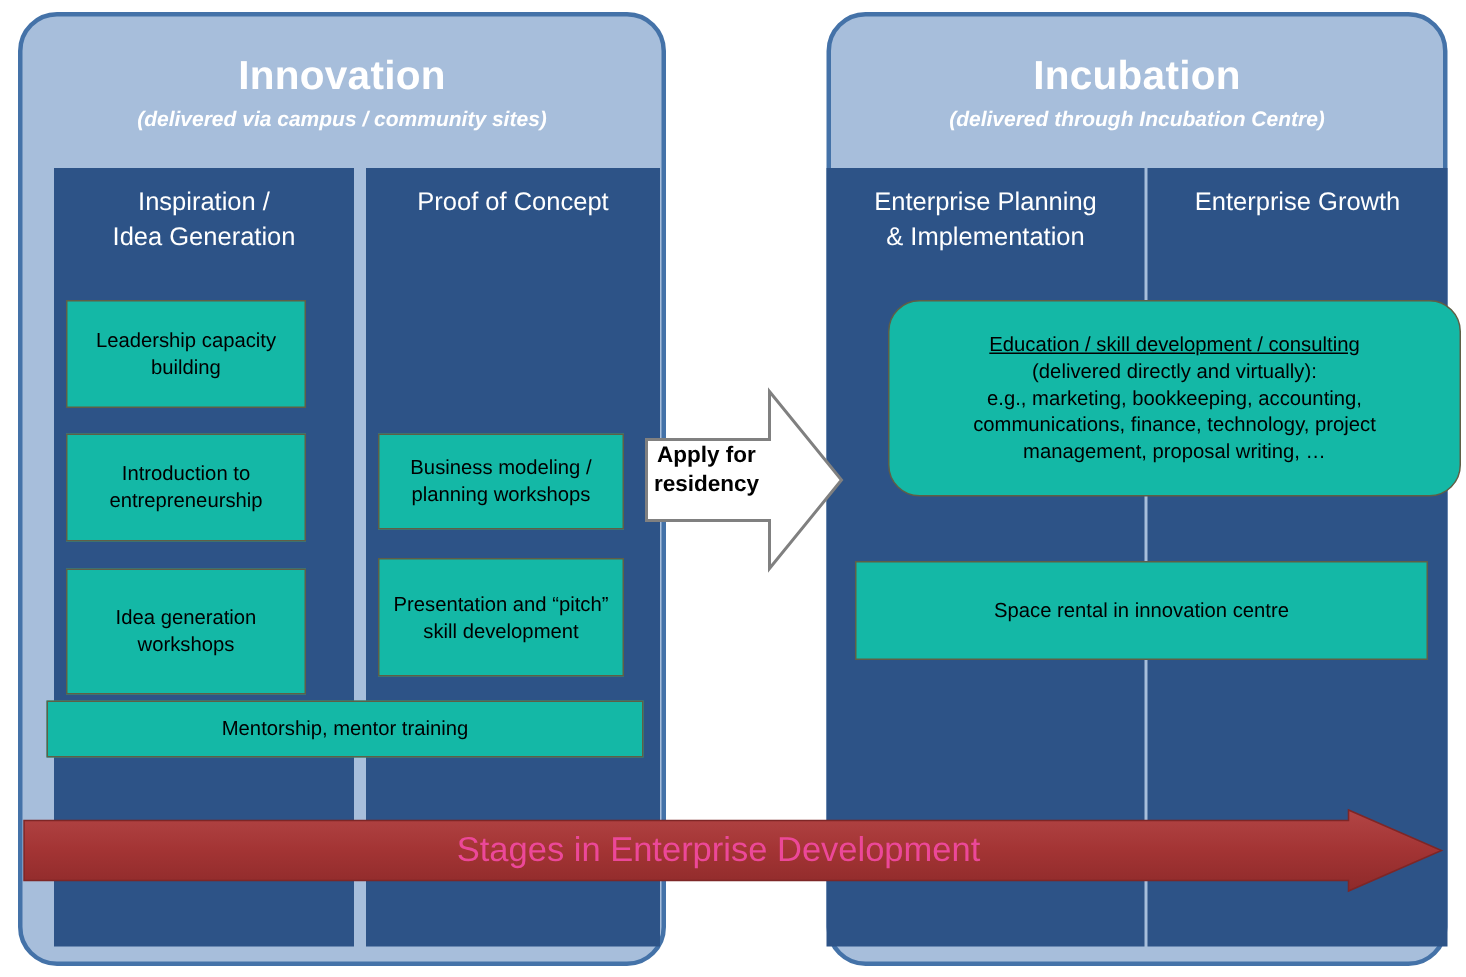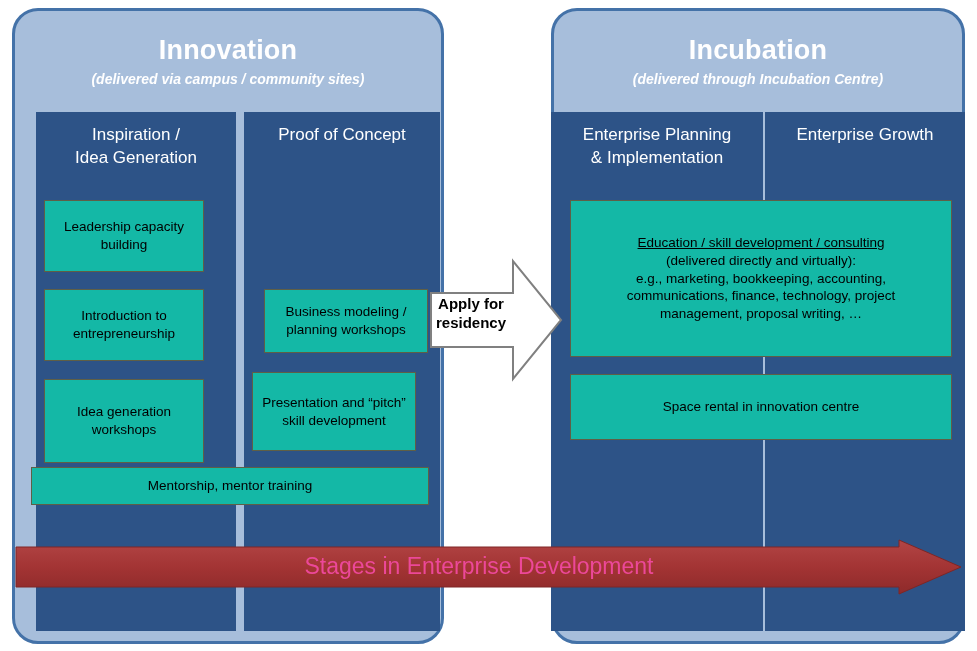--- a/index.html
+++ b/index.html
@@ -71,21 +71,21 @@
     justify-content:center;
     padding:4px 7px;
   }
 
   
   #tan-leadership{left:32px;top:200px;width:164px;height:72px;}
   #tan-intro{left:32px;top:289px;width:164px;height:72px;}
   #tan-ideagen{left:32px;top:378px;width:164px;height:72px;}
 
   #tan-access{left:248px;top:208px;width:165px;height:64px;}
-  #tan-business{left:248px;top:289px;width:165px;height:64px;margin-left:12px;}
+  #tan-business{left:248px;top:289px;width:165px;height:64px;}
   #tan-pitch{left:248px;top:371px;width:165px;height:79px;}
 
   
   #tan-mentorship{left:28px;top:465px;width:401px;height:38px;font-size:13.5px;}
 
   
   #tan-education{left:570px;top:200px;width:382px;height:157px;
      flex-direction:column;align-items:center;justify-content:center;}
   #tan-space{left:570px;top:374px;width:382px;height:66px;}
 
@@ -159,21 +159,21 @@
     <div class="col-head">
       <span>Enterprise Planning</span><br>
       <span>&amp; Implementation</span>
     </div>
   </div>
 
   <div class="col" style="left:765px;top:112px;width:200px;height:519px;">
     <div class="col-head">Enterprise Growth</div>
   </div>
 
-  <div class="tan" id="tan-education" style="left:570px;top:200px;width:382px;height:157px;">
+  <div class="tan" id="tan-education" style="left:592px;top:200px;width:382px;height:131px;border-radius:21px;">
     <span class="edu-line edu-underline">Education / skill development / consulting</span>
     <span class="edu-line">(delivered directly and virtually):</span>
     <span class="edu-line">e.g., marketing, bookkeeping, accounting,</span>
     <span class="edu-line">communications, finance, technology, project</span>
     <span class="edu-line">management, proposal writing, …</span>
   </div>
 
   <div class="tan" id="tan-space" style="left:570px;top:374px;width:382px;height:66px;">Space rental in innovation centre</div>
 
   <div id="apply-arrow">

